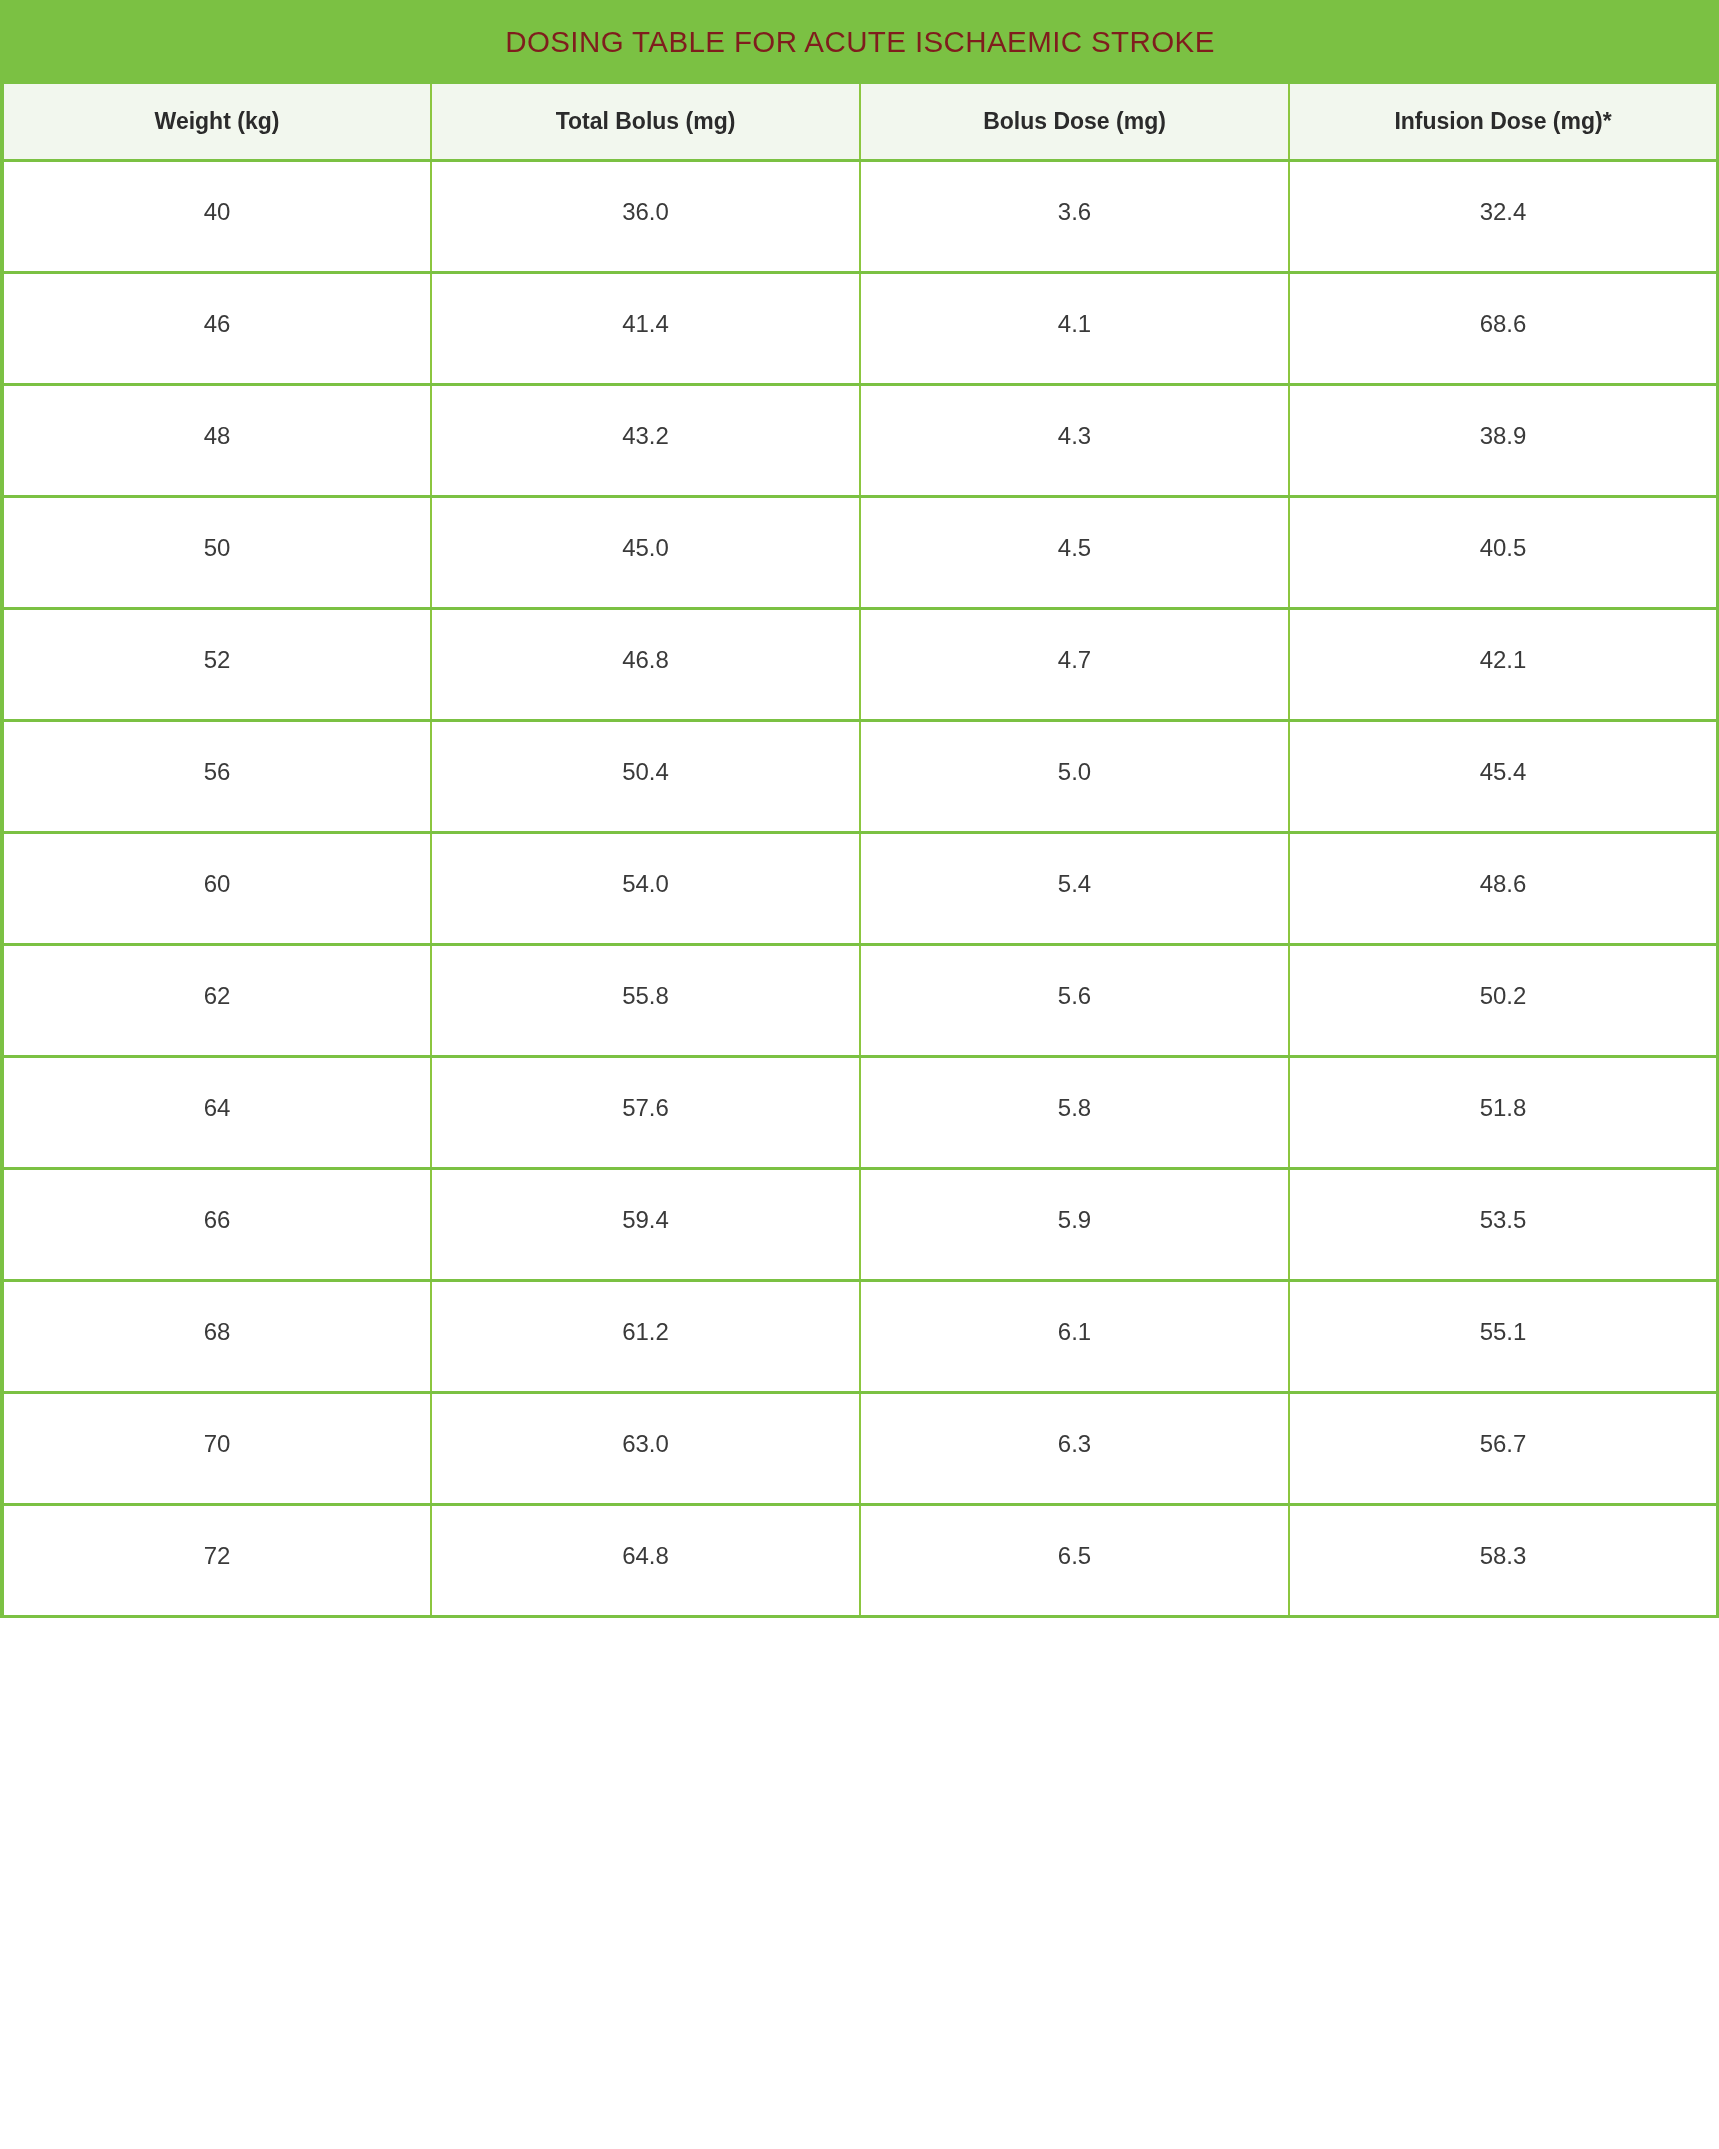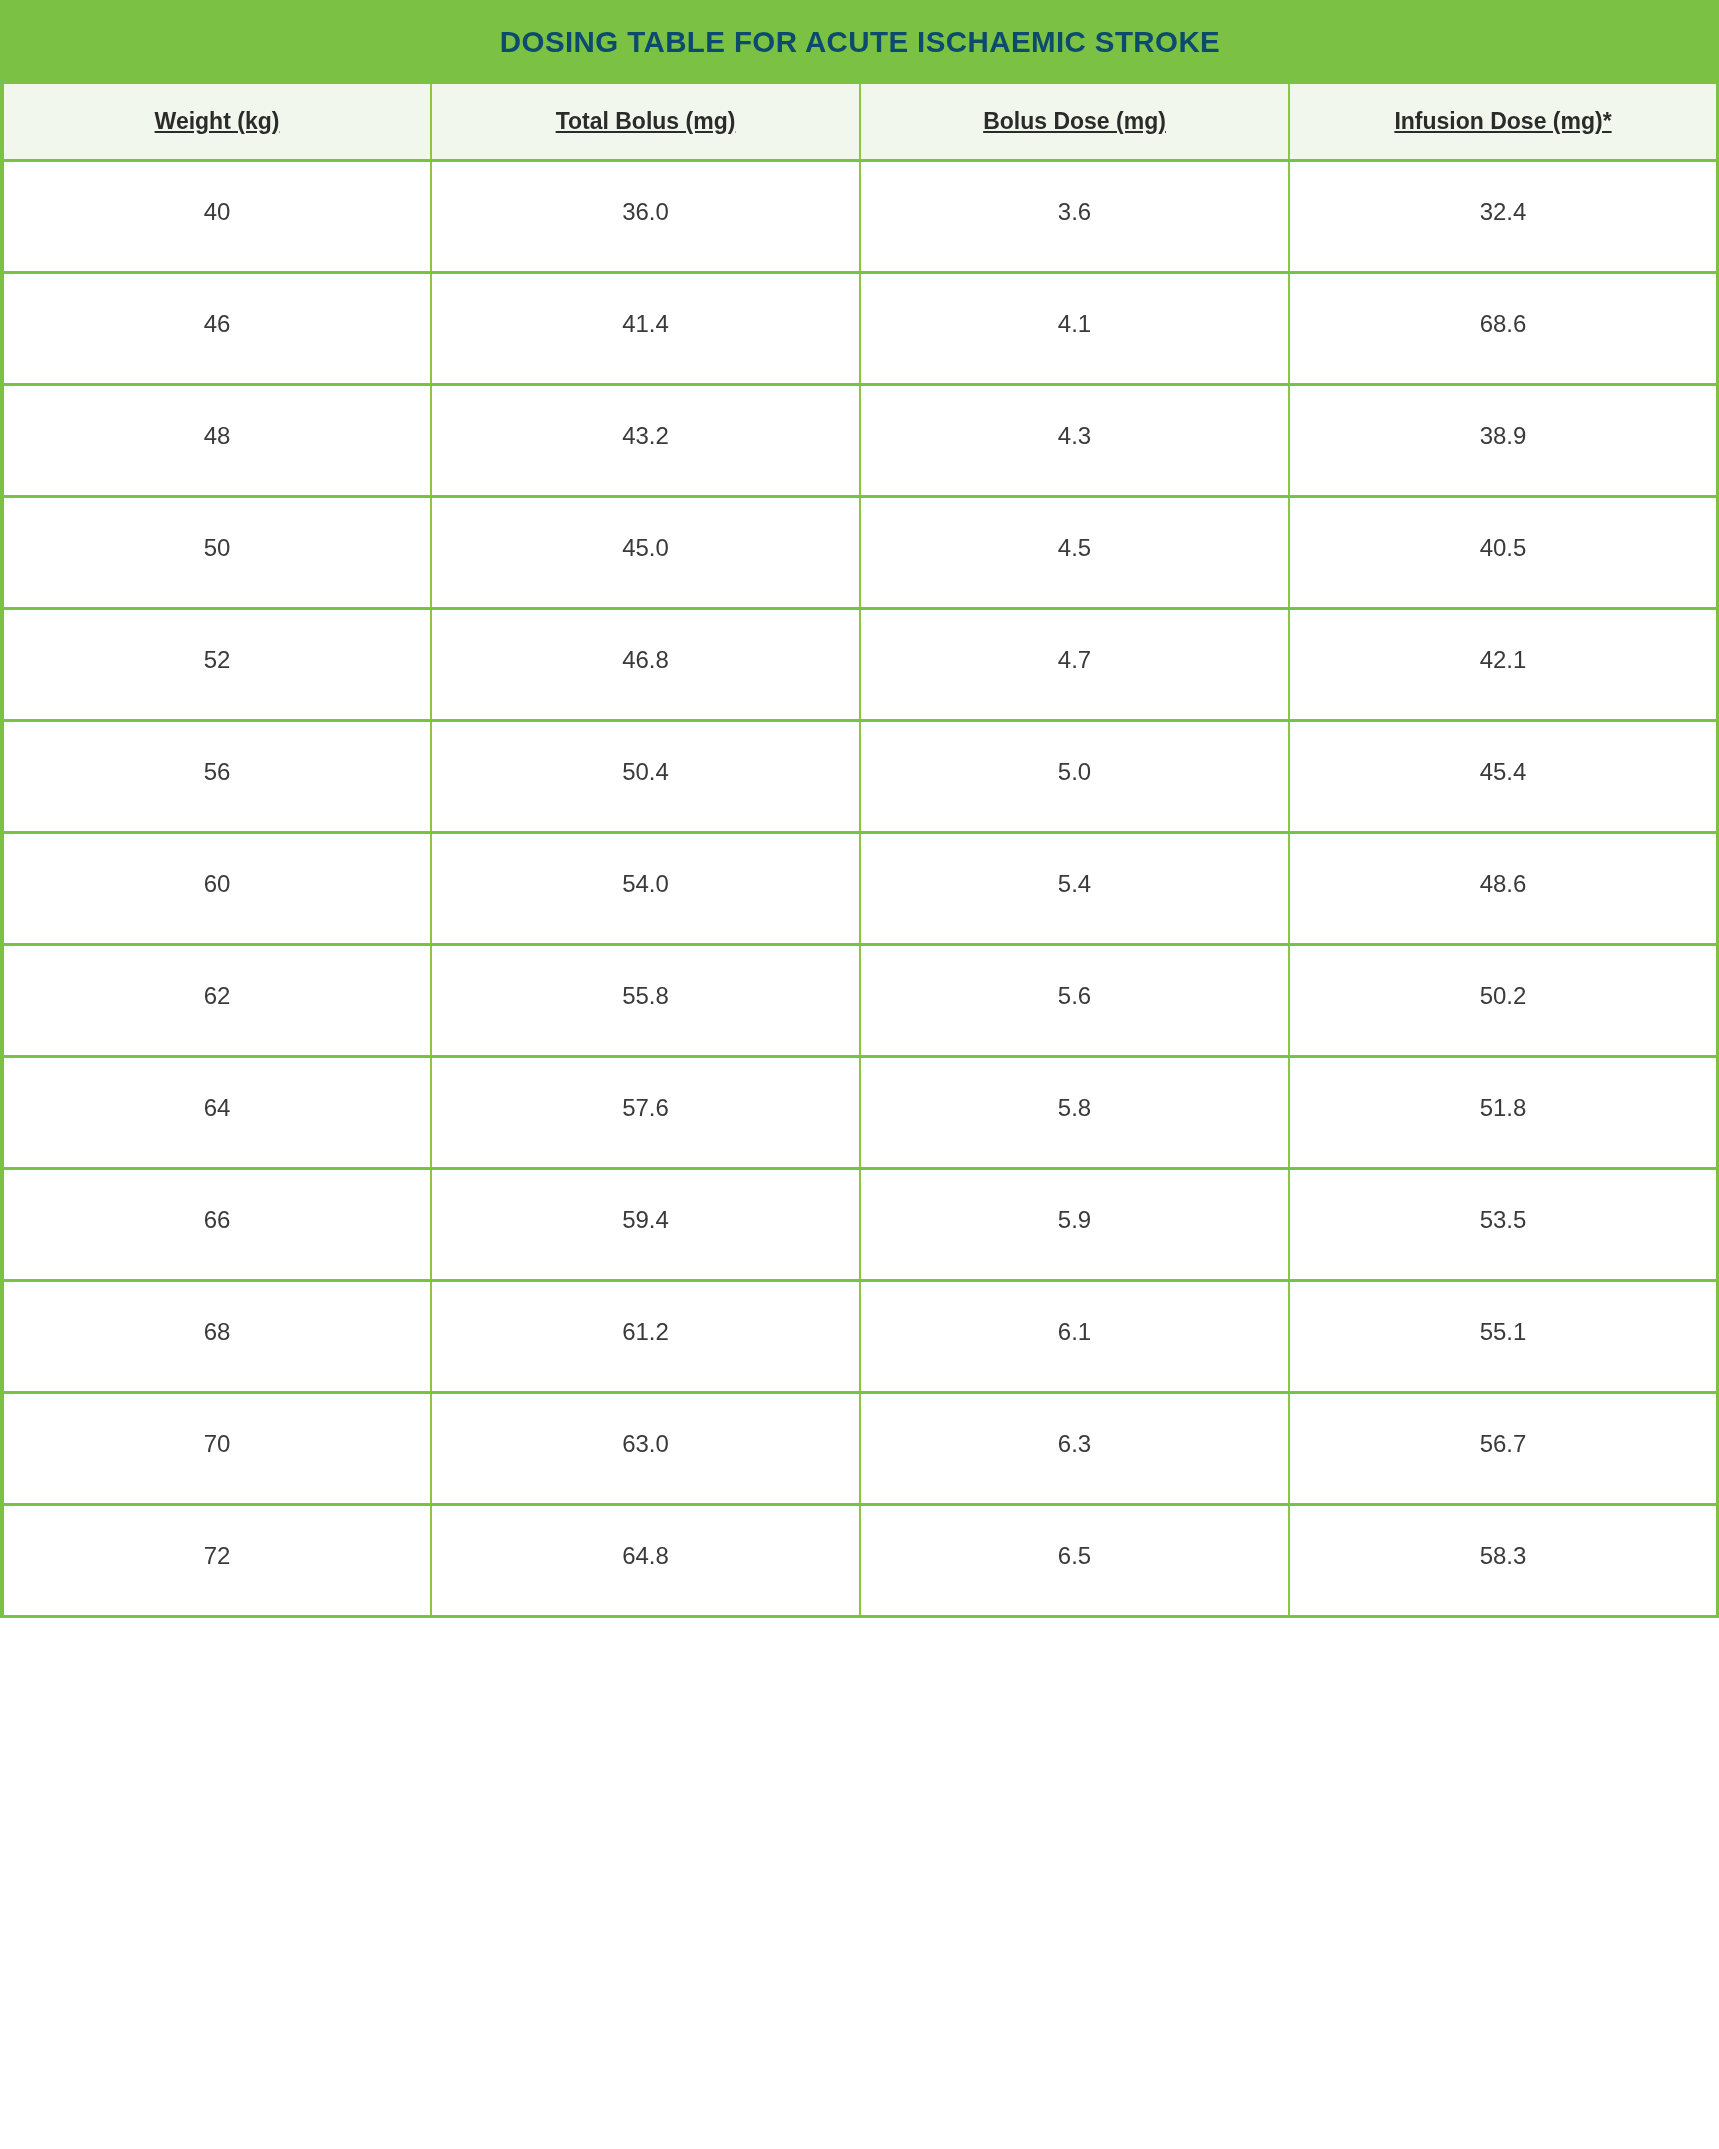--- a/index.html
+++ b/index.html
@@ -28,23 +28,23 @@
   #title-band {
     height: 84px;
     background: #7BC143;
     display: flex;
     align-items: center;
     justify-content: center;
     box-sizing: border-box;
   }
   #title-text {
     font-size: 29.5px;
-    font-weight: 700;
+    font-weight: 400;
     letter-spacing: 0.4px;
-    color: #0c4a6e;
+    color: #7f1d1d;
     text-align: left;
     white-space: nowrap;
   }
 
   
   #dosing-table {
     border-collapse: collapse;
     table-layout: fixed;
     width: 1720px;
     border-left: 4.8px solid #7BC143;
@@ -69,21 +69,20 @@
 
   
   #dosing-table thead th {
     background: #F2F7EE;
     height: 76px;
     vertical-align: middle;
     font-size: 23px;
     font-weight: 700;
     color: #2b2b2b;
     border-top: none;
-    text-decoration: underline;
   }
 
   
   #dosing-table tbody td {
     background: #ffffff;
     height: 112px;
     vertical-align: top;
     font-size: 24px;
     font-weight: 400;
     color: #3a3a3a;

